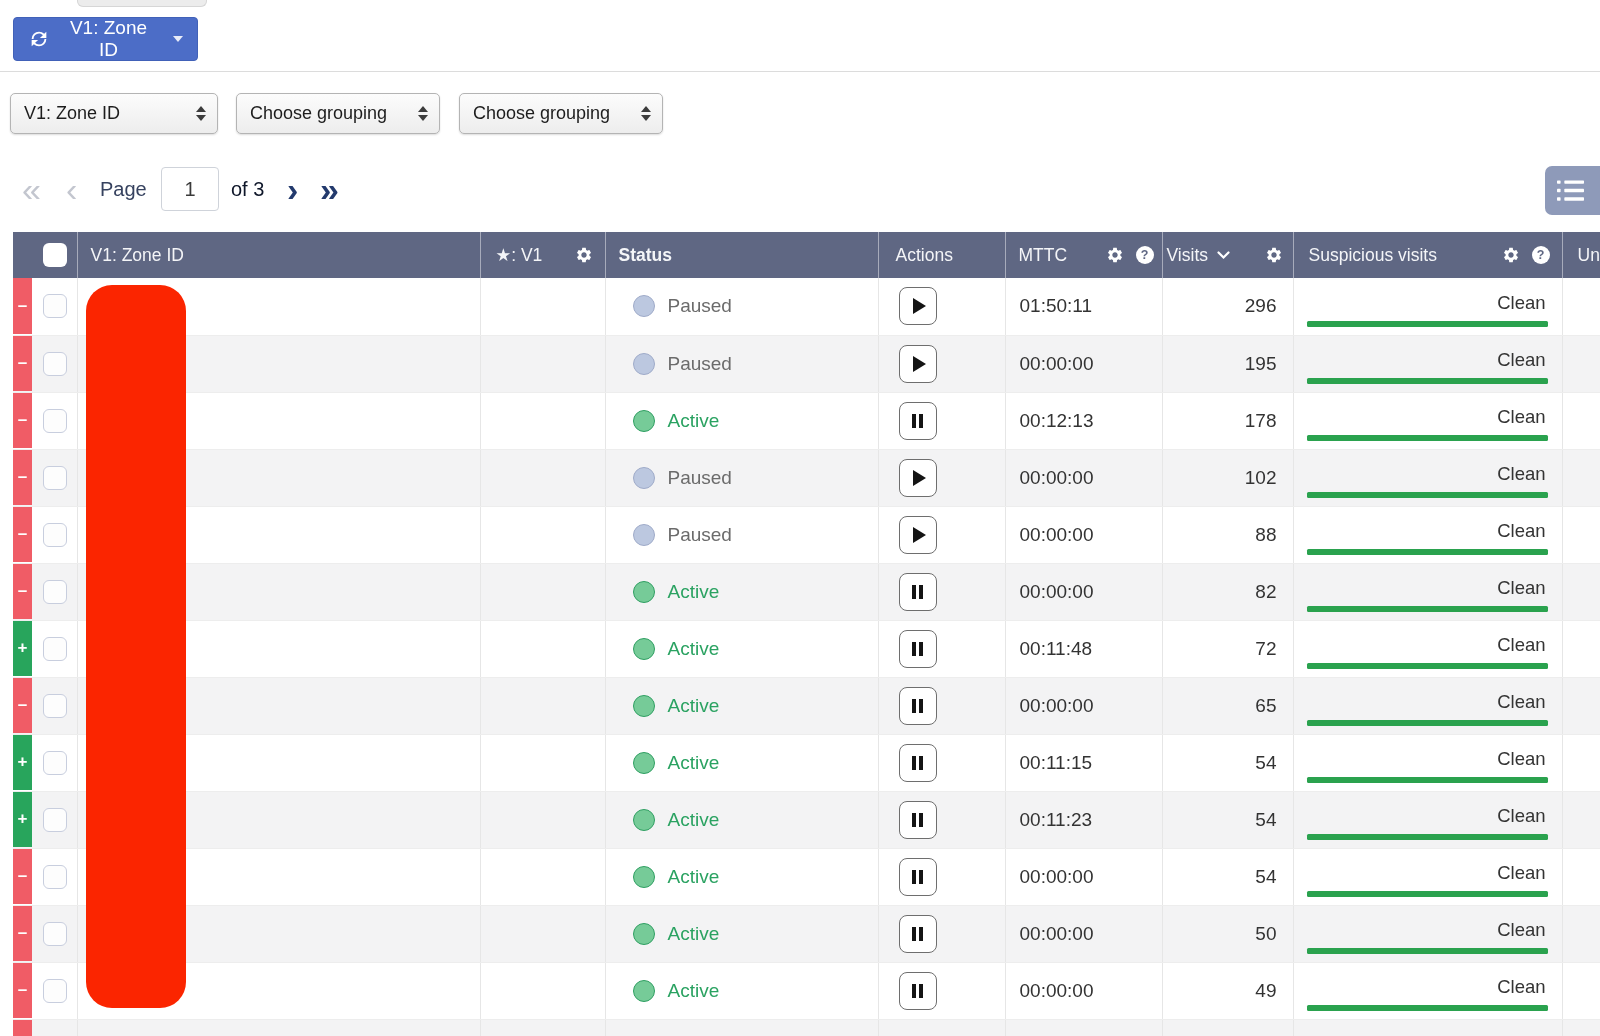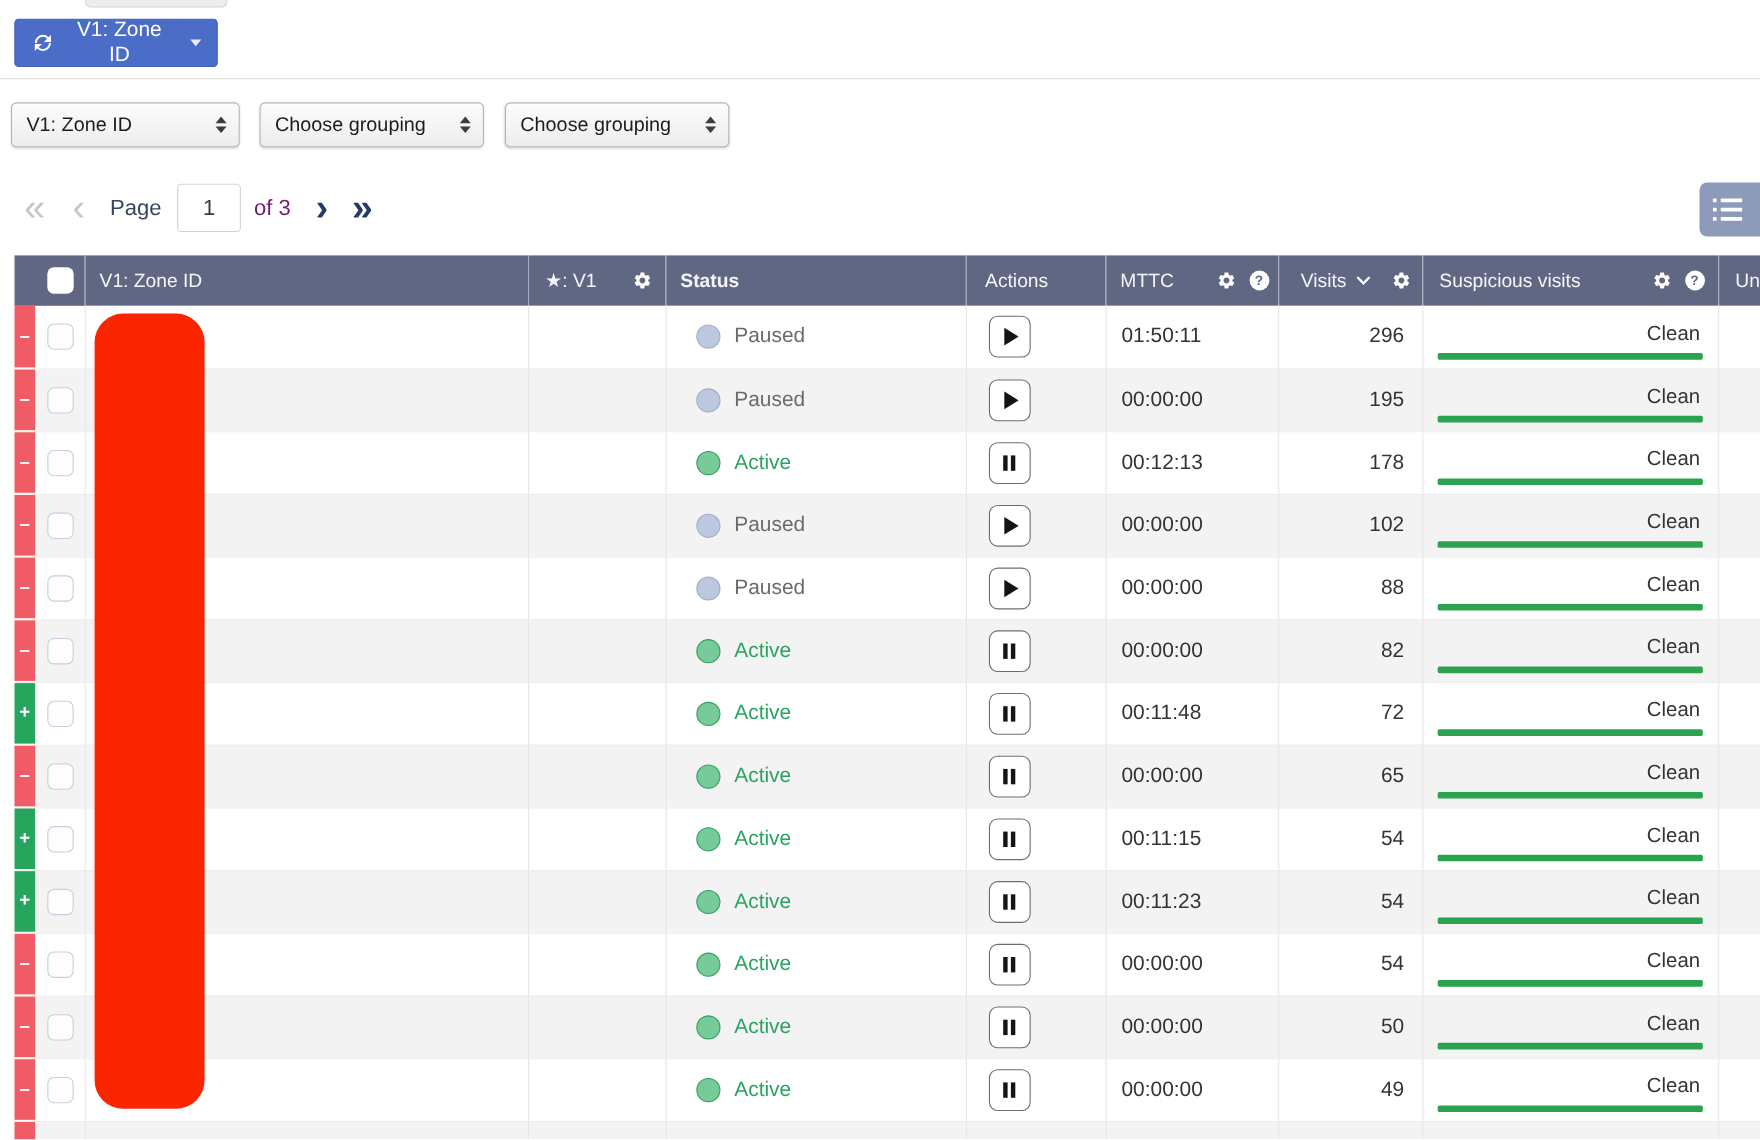--- a/index.html
+++ b/index.html
@@ -33,21 +33,21 @@
 
   
   .pager { position:absolute; left:0; top:163px; height:52px; width:1600px; }
   .pager span { position:absolute; line-height:52px; user-select:none; }
   .pager .nav { font-size:34px; cursor:pointer; }
   .pager .disabled { color:#c3c6cf; }
   .pager .enabled  { color:#233a6d; font-weight:bold; }
   .pg-first { left:22px; }
   .pg-prev  { left:66px; }
   .pg-label { left:100px; font-size:20px; color:#36425f; }
-  .pg-of    { left:231px; font-size:20px; color:#701a75; }
+  .pg-of    { left:231px; font-size:20px; color:#0f172a; }
   .pg-next  { left:287px; font-size:30px; }
   .pg-last  { left:320px; }
   .pg-input { position:absolute; left:161px; top:4px; width:58px; height:44px; border:1px solid #cfd3da;
     border-radius:4px; text-align:center; font-size:20px; color:#3a3a3a; background:#fff;
     font-family:inherit; }
 
   .view-btn { position:absolute; left:1545px; top:166px; width:66px; height:49px;
     background:#8e9ab9; border:none; border-radius:7px; display:flex; align-items:center;
     padding-left:12px; cursor:pointer; }
 
@@ -226,21 +226,21 @@
               <span class="flex1"></span>
               <span class="gear-wrap">
                 <svg viewBox="0 0 24 24" width="18" height="18">
                   <path fill="#fff" d="M19.14 12.94c.04-.3.06-.61.06-.94 0-.32-.02-.64-.07-.94l2.03-1.58c.18-.14.23-.41.12-.61l-1.92-3.32c-.12-.22-.37-.29-.59-.22l-2.39.96c-.5-.38-1.03-.7-1.62-.94l-.36-2.54c-.04-.24-.24-.41-.48-.41h-3.84c-.24 0-.43.17-.47.41l-.36 2.54c-.59.24-1.13.57-1.62.94l-2.39-.96c-.22-.08-.47 0-.59.22L2.74 8.87c-.12.21-.08.47.12.61l2.03 1.58c-.05.3-.09.63-.09.94s.02.64.07.94l-2.03 1.58c-.18.14-.23.41-.12.61l1.92 3.32c.12.22.37.29.59.22l2.39-.96c.5.38 1.03.7 1.62.94l.36 2.54c.05.24.24.41.48.41h3.84c.24 0 .44-.17.47-.41l.36-2.54c.59-.24 1.13-.56 1.62-.94l2.39.96c.22.08.47 0 .59-.22l1.92-3.32c.12-.22.07-.47-.12-.61l-2.01-1.58zM12 15.6c-1.98 0-3.6-1.62-3.6-3.6s1.62-3.6 3.6-3.6 3.6 1.62 3.6 3.6-1.62 3.6-3.6 3.6z"></path>
                 </svg>
               </span>
               <span class="help" style="margin-left: 12px;">?</span>
             </div>
           </th>
           <th>
-            <div class="hflex" style="padding: 0px 10px 0px 20px;">
+            <div class="hflex" style="padding: 0px 10px 0px 4px;">
               <span>Visits</span>
               <span class="sort-caret">
                 <svg width="13" height="9" viewBox="0 0 13 9">
                   <path d="M1.5 1.5 L6.5 6.5 L11.5 1.5" stroke="#fff" stroke-width="2.2" fill="none" stroke-linecap="round"></path>
                 </svg>
               </span>
               <span class="flex1"></span>
               <span class="gear-wrap">
                 <svg viewBox="0 0 24 24" width="18" height="18">
                   <path fill="#fff" d="M19.14 12.94c.04-.3.06-.61.06-.94 0-.32-.02-.64-.07-.94l2.03-1.58c.18-.14.23-.41.12-.61l-1.92-3.32c-.12-.22-.37-.29-.59-.22l-2.39.96c-.5-.38-1.03-.7-1.62-.94l-.36-2.54c-.04-.24-.24-.41-.48-.41h-3.84c-.24 0-.43.17-.47.41l-.36 2.54c-.59.24-1.13.57-1.62.94l-2.39-.96c-.22-.08-.47 0-.59.22L2.74 8.87c-.12.21-.08.47.12.61l2.03 1.58c-.05.3-.09.63-.09.94s.02.64.07.94l-2.03 1.58c-.18.14-.23.41-.12.61l1.92 3.32c.12.22.37.29.59.22l2.39-.96c.5.38 1.03.7 1.62.94l.36 2.54c.05.24.24.41.48.41h3.84c.24 0 .44-.17.47-.41l.36-2.54c.59-.24 1.13-.56 1.62-.94l2.39.96c.22.08.47 0 .59-.22l1.92-3.32c.12-.22.07-.47-.12-.61l-2.01-1.58zM12 15.6c-1.98 0-3.6-1.62-3.6-3.6s1.62-3.6 3.6-3.6 3.6 1.62 3.6 3.6-1.62 3.6-3.6 3.6z"></path>

